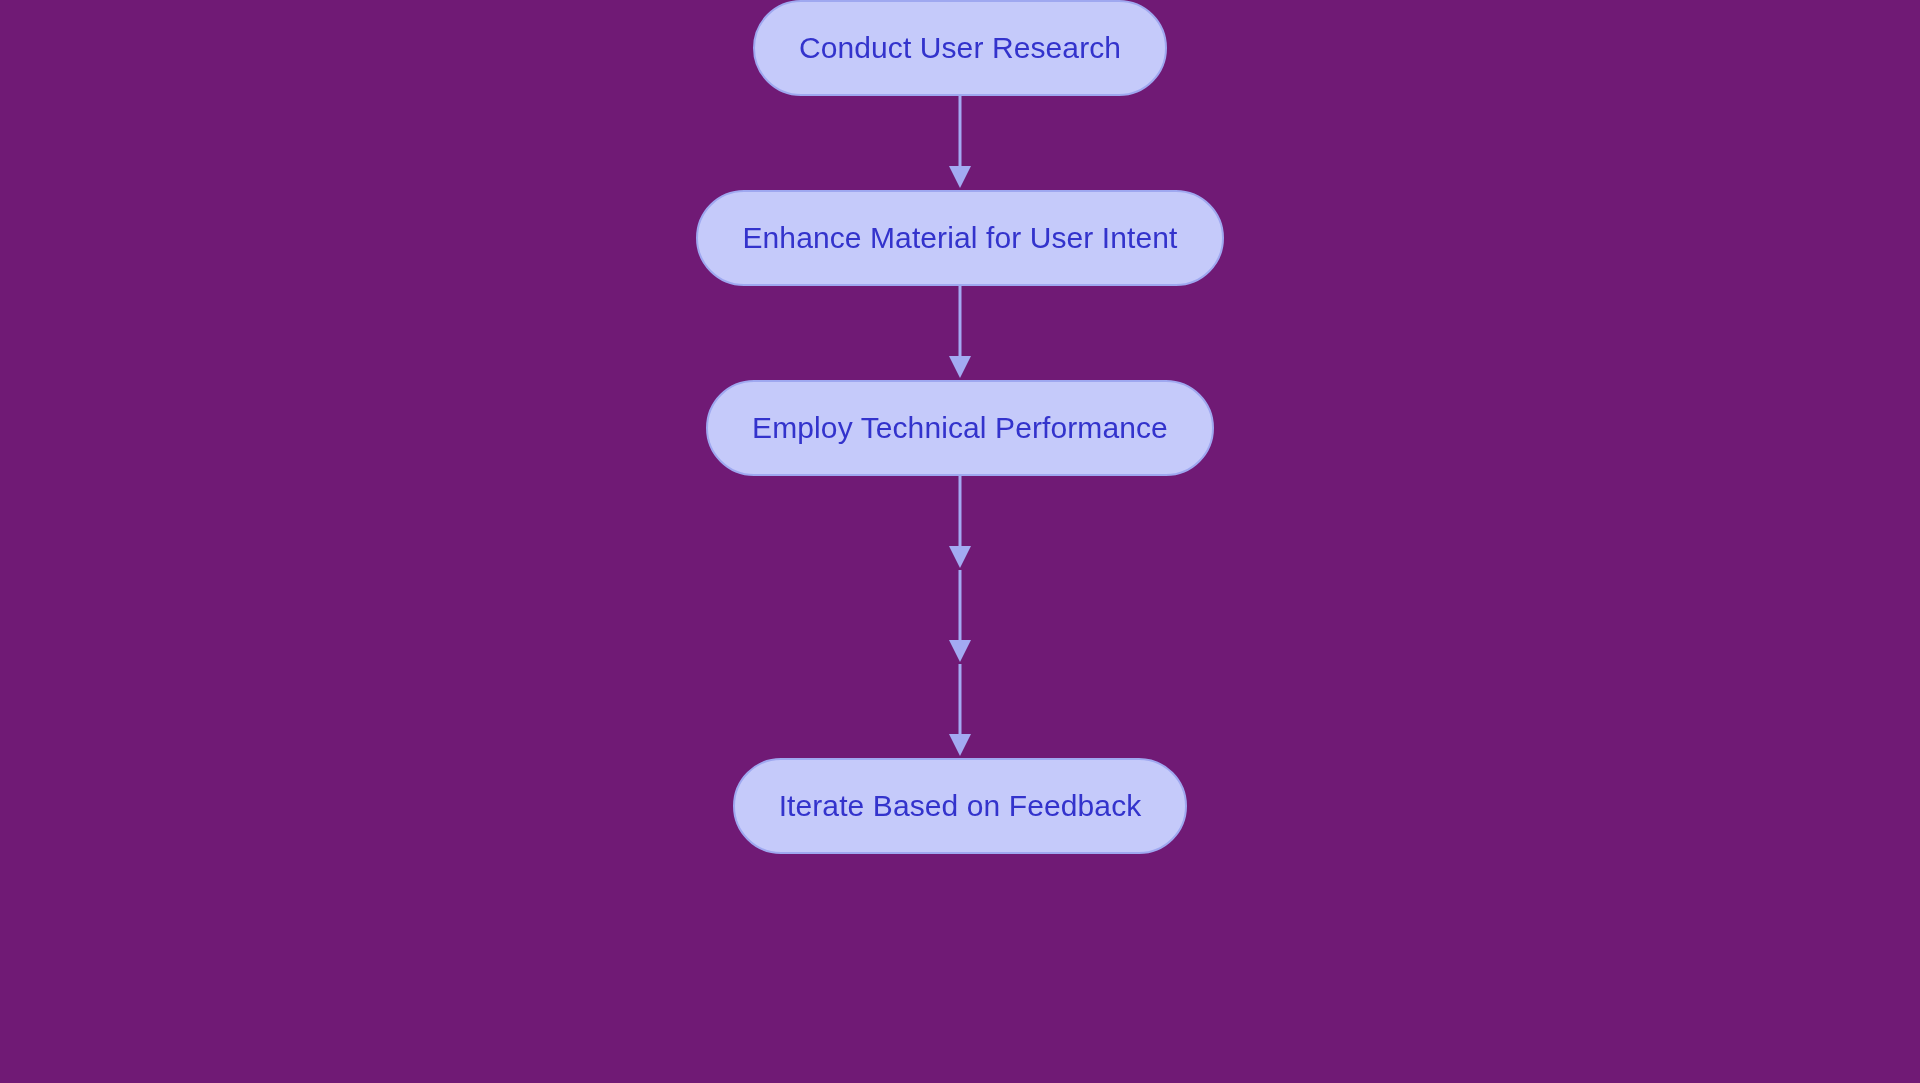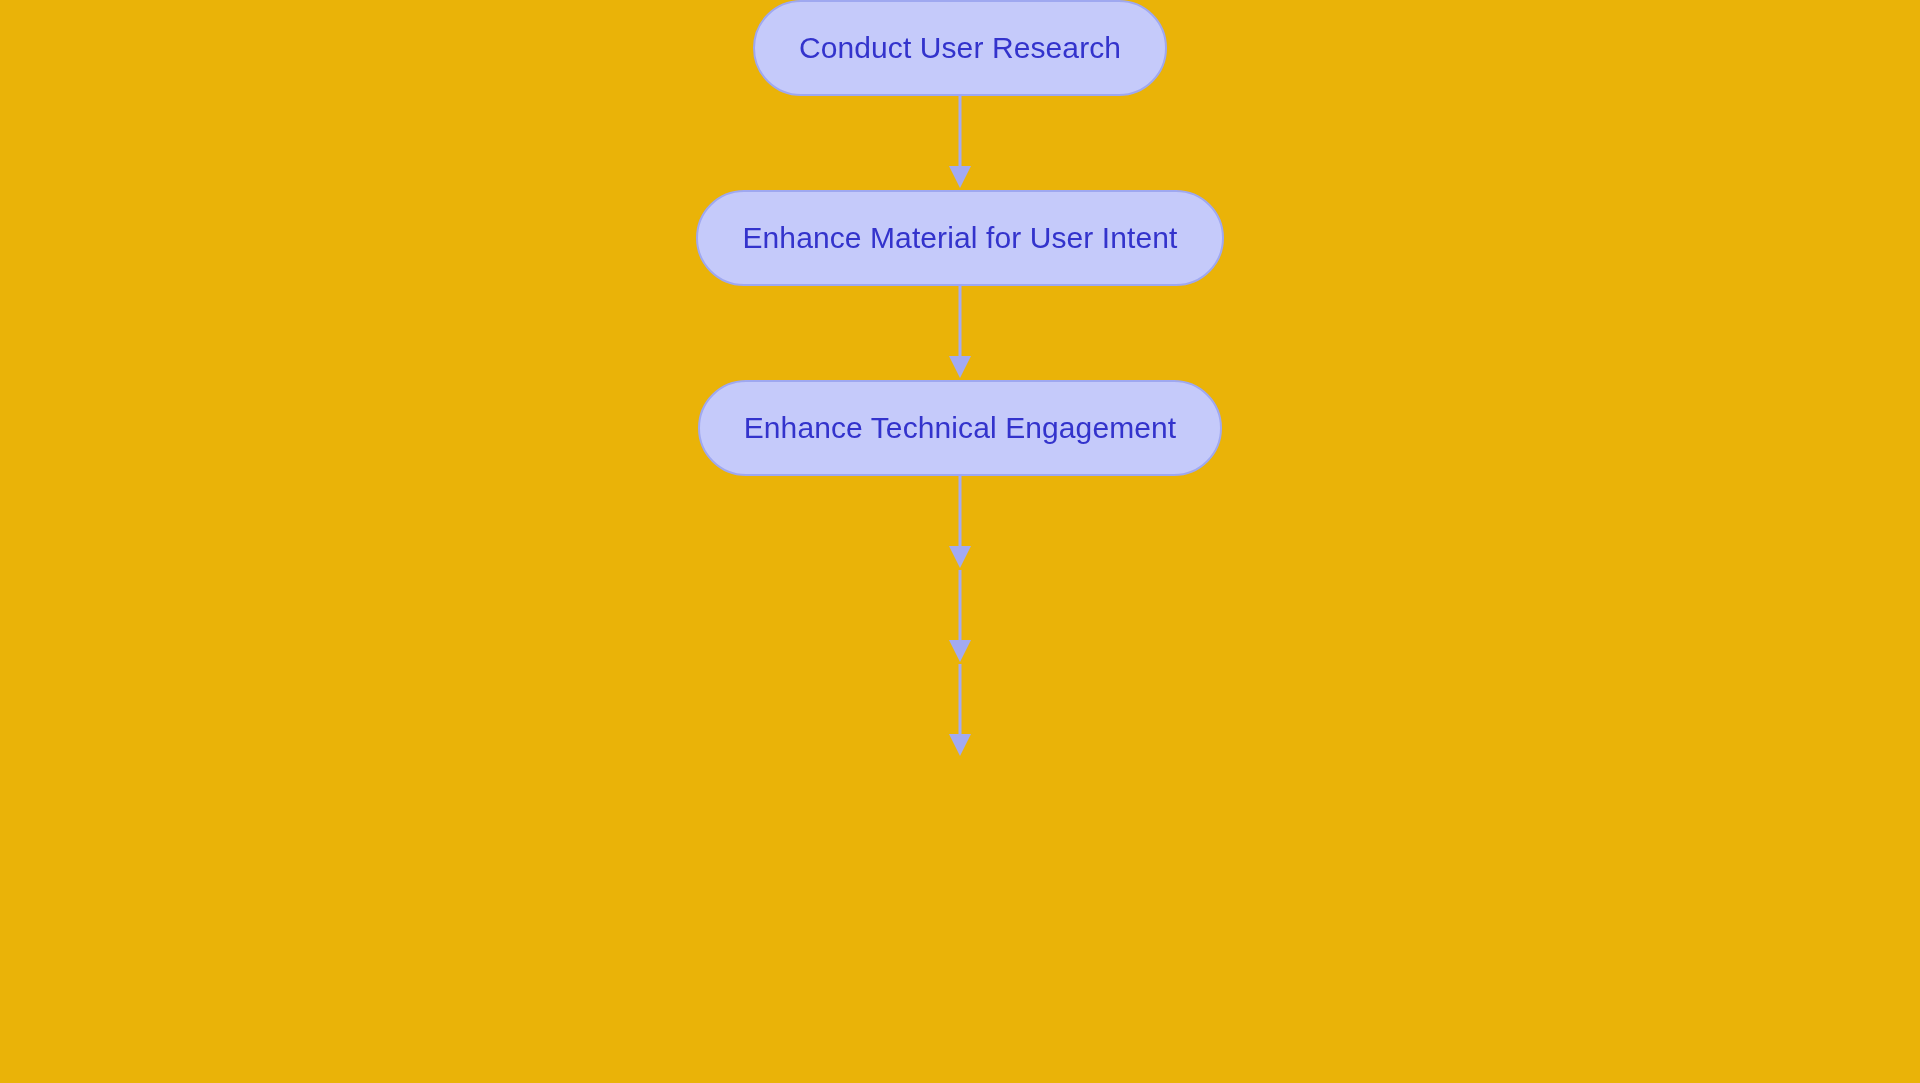--- a/index.html
+++ b/index.html
@@ -11,21 +11,21 @@
   body {
     width: 1920px;
     height: 1083px;
     font-family: "Liberation Sans", sans-serif;
     overflow: hidden;
   }
   #flow-root {
     position: relative;
     width: 1920px;
     height: 1083px;
-    background: #eab308;
+    background: #701a75;
   }
   .flow-column {
     position: absolute;
     left: 0;
     top: 0;
     width: 1920px;
     height: 1083px;
     display: flex;
     flex-direction: column;
     align-items: center;
@@ -105,21 +105,21 @@
 
     <div class="connector-row">
       <svg class="connector" width="30" height="94" viewBox="0 0 30 94">
         <line class="conn-line" x1="15" y1="0" x2="15" y2="72"></line>
         <polygon class="conn-head" points="15,92 4,70 26,70"></polygon>
       </svg>
     </div>
 
     <div class="node-row">
       <div class="node">
-        <span>Enhance Technical Engagement</span>
+        <span>Employ Technical Performance</span>
       </div>
     </div>
 
     <div class="connector-row">
       <svg class="connector" width="30" height="94" viewBox="0 0 30 94">
         <line class="conn-line" x1="15" y1="0" x2="15" y2="72"></line>
         <polygon class="conn-head" points="15,92 4,70 26,70"></polygon>
       </svg>
     </div>
 
@@ -132,15 +132,20 @@
     </div>
 
 
     <div class="connector-row">
       <svg class="connector" width="30" height="94" viewBox="0 0 30 94">
         <line class="conn-line" x1="15" y1="0" x2="15" y2="72"></line>
         <polygon class="conn-head" points="15,92 4,70 26,70"></polygon>
       </svg>
     </div>
 
+    <div class="node-row">
+      <div class="node">
+        <span>Iterate Based on Feedback</span>
+      </div>
+    </div>
 
   </div>
 </div>
 
 </body></html>

